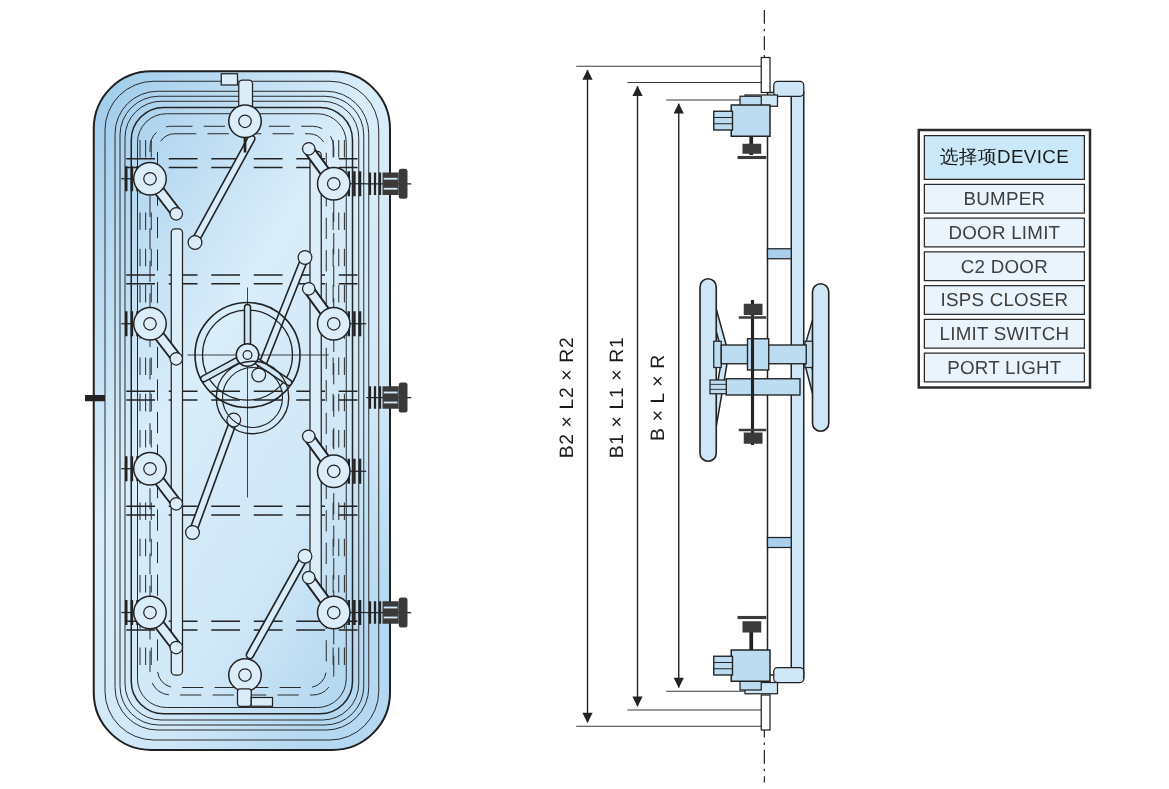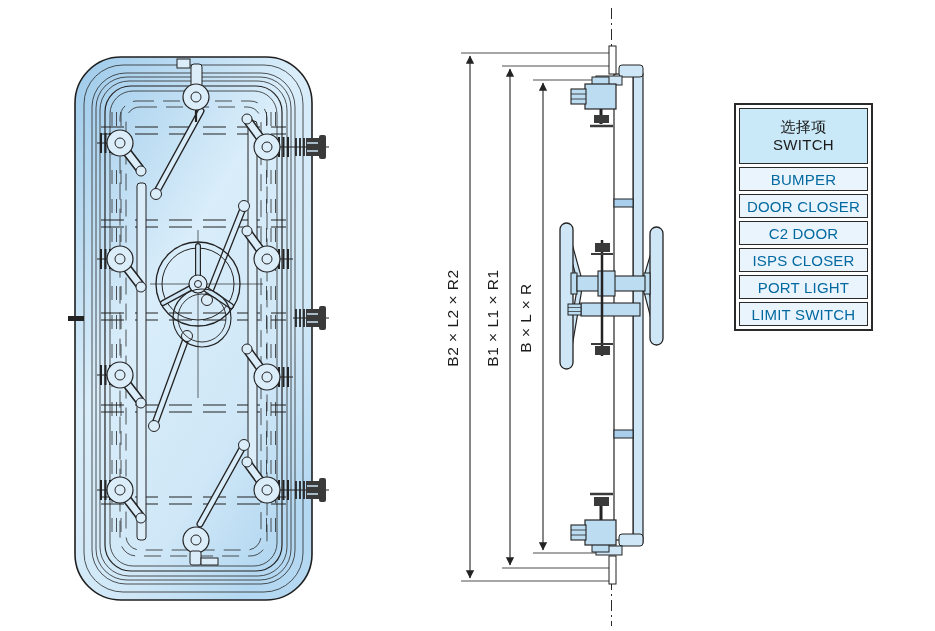--- a/index.html
+++ b/index.html
@@ -15,26 +15,26 @@
   .sp-i{stroke:#cfe6f7;stroke-width:3.6;stroke-linecap:round;fill:none}
   .thin{stroke:#2a2a2a;stroke-width:.8;fill:none}
   .med{stroke:#232323;stroke-width:1.2;fill:none}
   .cl{stroke:#2a2a2a;stroke-width:1;stroke-dasharray:11 4 2 4;fill:none}
   .ext{stroke:#3a3a3a;stroke-width:.9;fill:none}
   .dim{stroke:#232323;stroke-width:1.1;fill:none}
   .dimlabel{font-family:"Liberation Sans","DejaVu Sans",sans-serif;font-size:15.5px;fill:#1c1c1c;letter-spacing:.5px}
   
   #option-table{position:absolute;left:734px;top:103px;width:139px;box-sizing:border-box;
     border:2px solid #2a2a2a;background:#fff;padding:3px;}
-  .opt-header{box-sizing:border-box;height:56px;background:#c9e8f8;border:1px solid #2a2a2a;
-    display:flex;flex-direction:column;align-items:center;justify-content:center;
+  .opt-header{box-sizing:border-box;height:36px;background:#c9e8f8;border:1px solid #2a2a2a;
+    display:flex;flex-direction:row;align-items:center;justify-content:center;
     font-size:15px;color:#1b1b1b;line-height:1.2;letter-spacing:.3px;}
   .opt-row{box-sizing:border-box;height:24px;margin-top:3px;background:#e9f4fc;border:1px solid #2a2a2a;
     display:flex;align-items:center;justify-content:center;
-    font-size:15px;color:#0369a1;white-space:nowrap;letter-spacing:.2px;}
+    font-size:15px;color:#404040;white-space:nowrap;letter-spacing:.2px;}
 </style>
 </head>
 <body>
 
 <div id="stage">
 
   <svg id="drawing" width="935" height="631" viewBox="0 0 935 631">
     <defs>
       <linearGradient id="doorGrad" x1="0%" y1="0%" x2="70%" y2="100%">
         <stop offset="0%" stop-color="#9dcaea"></stop>
@@ -341,23 +341,23 @@
         <line x1="591" y1="254" x2="613" y2="254" stroke="#3a3a3a" stroke-width="2"></line>
         <rect x="595" y="346" width="15" height="9" fill="#3a3a3a"></rect>
         <line x1="591" y1="344" x2="613" y2="344" stroke="#3a3a3a" stroke-width="2"></line>
       </g>
     </g>
   </svg>
 
   <div id="option-table">
     <div class="opt-header">
       <span>选择项</span>
-      <span>SWITCH</span>
+      <span>DEVICE</span>
     </div>
     <div class="opt-row">BUMPER</div>
-    <div class="opt-row">DOOR CLOSER</div>
+    <div class="opt-row">DOOR LIMIT</div>
     <div class="opt-row">C2 DOOR</div>
     <div class="opt-row">ISPS CLOSER</div>
+    <div class="opt-row">LIMIT SWITCH</div>
     <div class="opt-row">PORT LIGHT</div>
-    <div class="opt-row">LIMIT SWITCH</div>
   </div>
 
 </div>
 
 </body></html>

